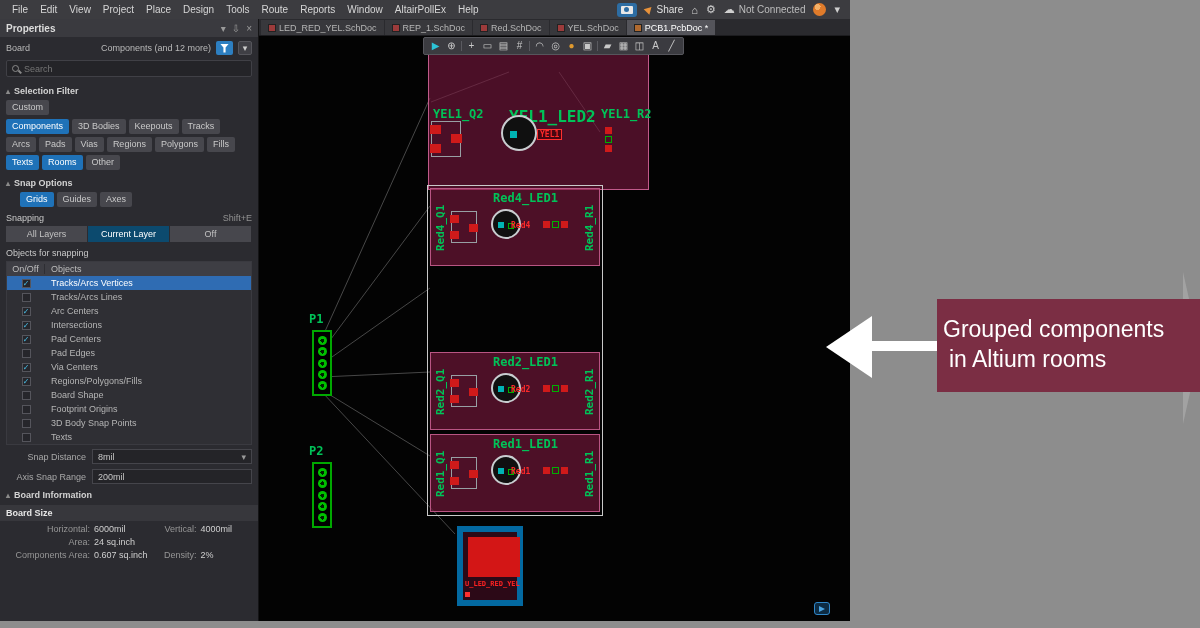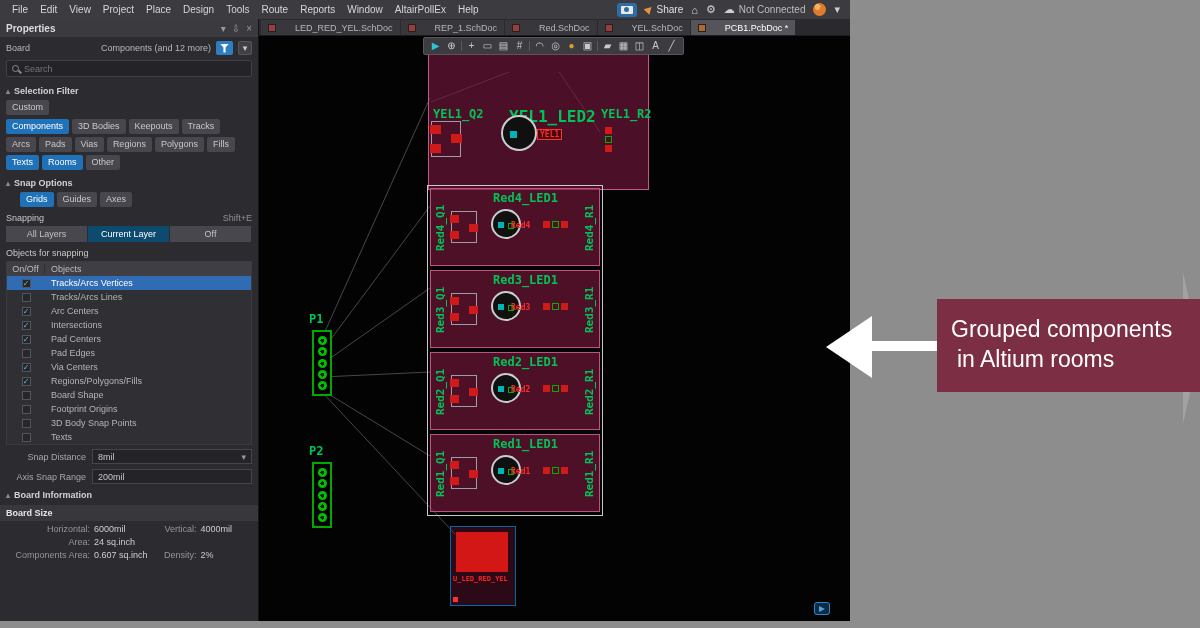--- a/index.html
+++ b/index.html
@@ -83,21 +83,21 @@
           align-items:center;padding:0 5px;color:#c6c6c6;}
   .fvalue .car{margin-left:auto;color:#9a9a9a;}
   .bi-subhdr{margin-top:2px;padding:3px 6px;background:#37373c;color:#e6e6e6;font-weight:bold;}
   .bi-grid{display:grid;grid-template-columns:88px 70px auto 1fr;padding:3px 6px;row-gap:3px;}
   .bl{color:#969696;text-align:right;padding-right:4px;}
   .bv{color:#cfcfcf;}
   
   .editor{flex:1;display:flex;flex-direction:column;min-width:0;}
   .tabbar{flex:0 0 17px;background:#2a2a2e;border-bottom:1px solid #1c1c1f;display:flex;
           align-items:flex-end;padding-left:2px;font-size:9px;}
-  .tab{display:flex;align-items:center;gap:19px;padding:0 7px;height:15px;background:#38383c;
+  .tab{display:flex;align-items:center;gap:3px;padding:0 7px;height:15px;background:#38383c;
        color:#b6b6b6;margin-right:1px;white-space:nowrap;}
   .tab.active{background:#54545a;color:#fff;}
   .tab-ic{width:8px;height:8px;display:inline-block;border:1px solid #222;}
   .tab-ic.schdoc{background:#9c3b3b;}
   .tab-ic.pcbdoc{background:#b06a30;}
   .canvas{flex:1;background:#030303;position:relative;overflow:hidden;
           font-family:"DejaVu Sans Mono",monospace;}
   .ratsnest{position:absolute;left:0;top:0;}
   .silk{position:absolute;color:#00c358;font-weight:bold;font-size:11px;white-space:nowrap;}
   
@@ -147,40 +147,40 @@
   .room .fp-led .ref-red{left:18px;top:10px;}
   .room .fp-r{left:112px;top:32px;}
   
   .conn{position:absolute;width:20px;height:66px;border:2px solid #00a800;background:#000;
         display:flex;flex-direction:column;align-items:center;justify-content:space-between;
         padding:4px 0;}
   .conn i{width:9px;height:9px;border-radius:50%;display:block;
           background:radial-gradient(circle,#002000 0 2px,#00c000 2px);}
   .conn-lbl{font-size:12px;}
   
-  .u-room{position:absolute;left:191px;top:490px;width:66px;height:80px;
-          border:1px solid #0369a1;background:rgba(122,24,62,.35);}
+  .u-room{position:absolute;left:198px;top:490px;width:66px;height:80px;
+          border:6px solid #0369a1;background:rgba(122,24,62,.35);}
   .u-fp{position:absolute;left:5px;top:5px;width:52px;height:40px;background:#d31616;}
   .u-ref{position:absolute;left:2px;top:48px;color:#ff2222;font-size:7px;font-weight:bold;}
   .u-dot{position:absolute;left:2px;bottom:3px;width:5px;height:5px;background:#ff3030;}
   .collab-btn{position:absolute;right:20px;bottom:6px;width:16px;height:13px;
               border:1px solid #2f86c8;border-radius:3px;background:#0d2c44;}
   .collab-btn::after{content:"";position:absolute;left:4px;top:3px;width:0;height:0;
                      border-top:3px solid transparent;border-bottom:3px solid transparent;
                      border-left:6px solid #4aa3e0;}
   
   .edge-tri{position:absolute;left:1183px;top:272px;width:0;height:0;
             border-top:76px solid transparent;border-bottom:76px solid transparent;
             border-left:17px solid #a2a2a2;}
   .arrow-tail{position:absolute;left:866px;top:341px;width:78px;height:10px;background:#fff;}
   .arrow-head{position:absolute;left:826px;top:316px;width:0;height:0;
               border-top:31px solid transparent;border-bottom:31px solid transparent;
               border-right:46px solid #fff;}
   .callout{position:absolute;left:937px;top:299px;width:263px;height:93px;background:#7b2e44;
-           color:#fff;font-size:23px;line-height:30px;padding:15px 0 0 14px;}
+           color:#fff;font-size:23px;line-height:30px;padding:15px 0 0 6px;}
   .callout .ind{padding-left:6px;}
 </style>
 </head>
 <body>
 
 <div class="screen">
   <div class="app">
 
     <div class="menubar">
       <span class="menu-item">File</span>
@@ -468,40 +468,20 @@
                 <i class="grn-sq"></i>
                 <span class="ref-red">Red4</span>
               </div>
             <div class="fp-r">
                 <i class="pad"></i>
                 <i class="grn"></i>
                 <i class="pad"></i>
               </div>
           </div>
 
-          <div class="room" style="top:234px">
-            <span class="silk room-title">Red3_LED1</span>
-            <span class="silk vlabel left">Red3_Q1</span>
-            <span class="silk vlabel right">Red3_R1</span>
-            <div class="fp-q">
-                <i class="pad p1"></i>
-                <i class="pad p2"></i>
-                <i class="pad p3"></i>
-              </div>
-            <div class="fp-led">
-                <i class="dot"></i>
-                <i class="grn-sq"></i>
-                <span class="ref-red">Red3</span>
-              </div>
-            <div class="fp-r">
-                <i class="pad"></i>
-                <i class="grn"></i>
-                <i class="pad"></i>
-              </div>
-          </div>
 
           <div class="room" style="top:316px">
             <span class="silk room-title">Red2_LED1</span>
             <span class="silk vlabel left">Red2_Q1</span>
             <span class="silk vlabel right">Red2_R1</span>
             <div class="fp-q">
                 <i class="pad p1"></i>
                 <i class="pad p2"></i>
                 <i class="pad p3"></i>
               </div>

